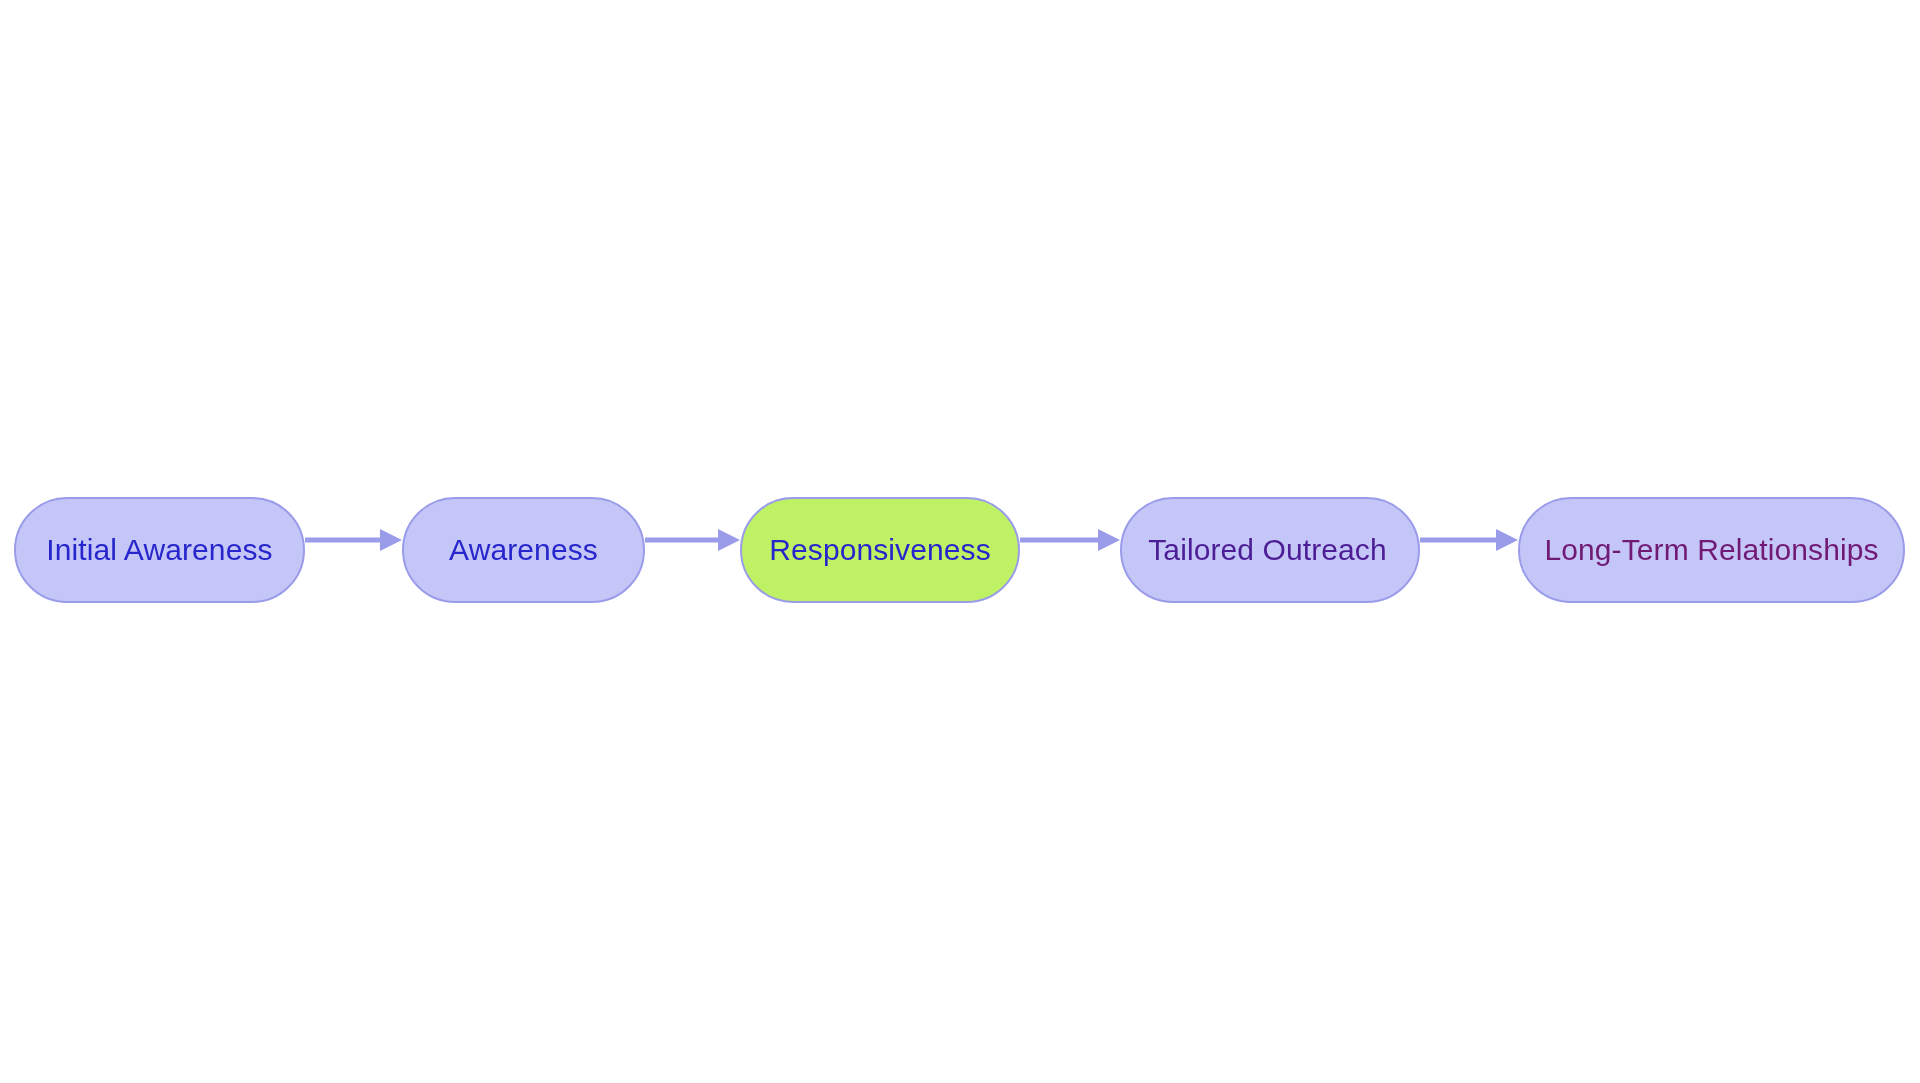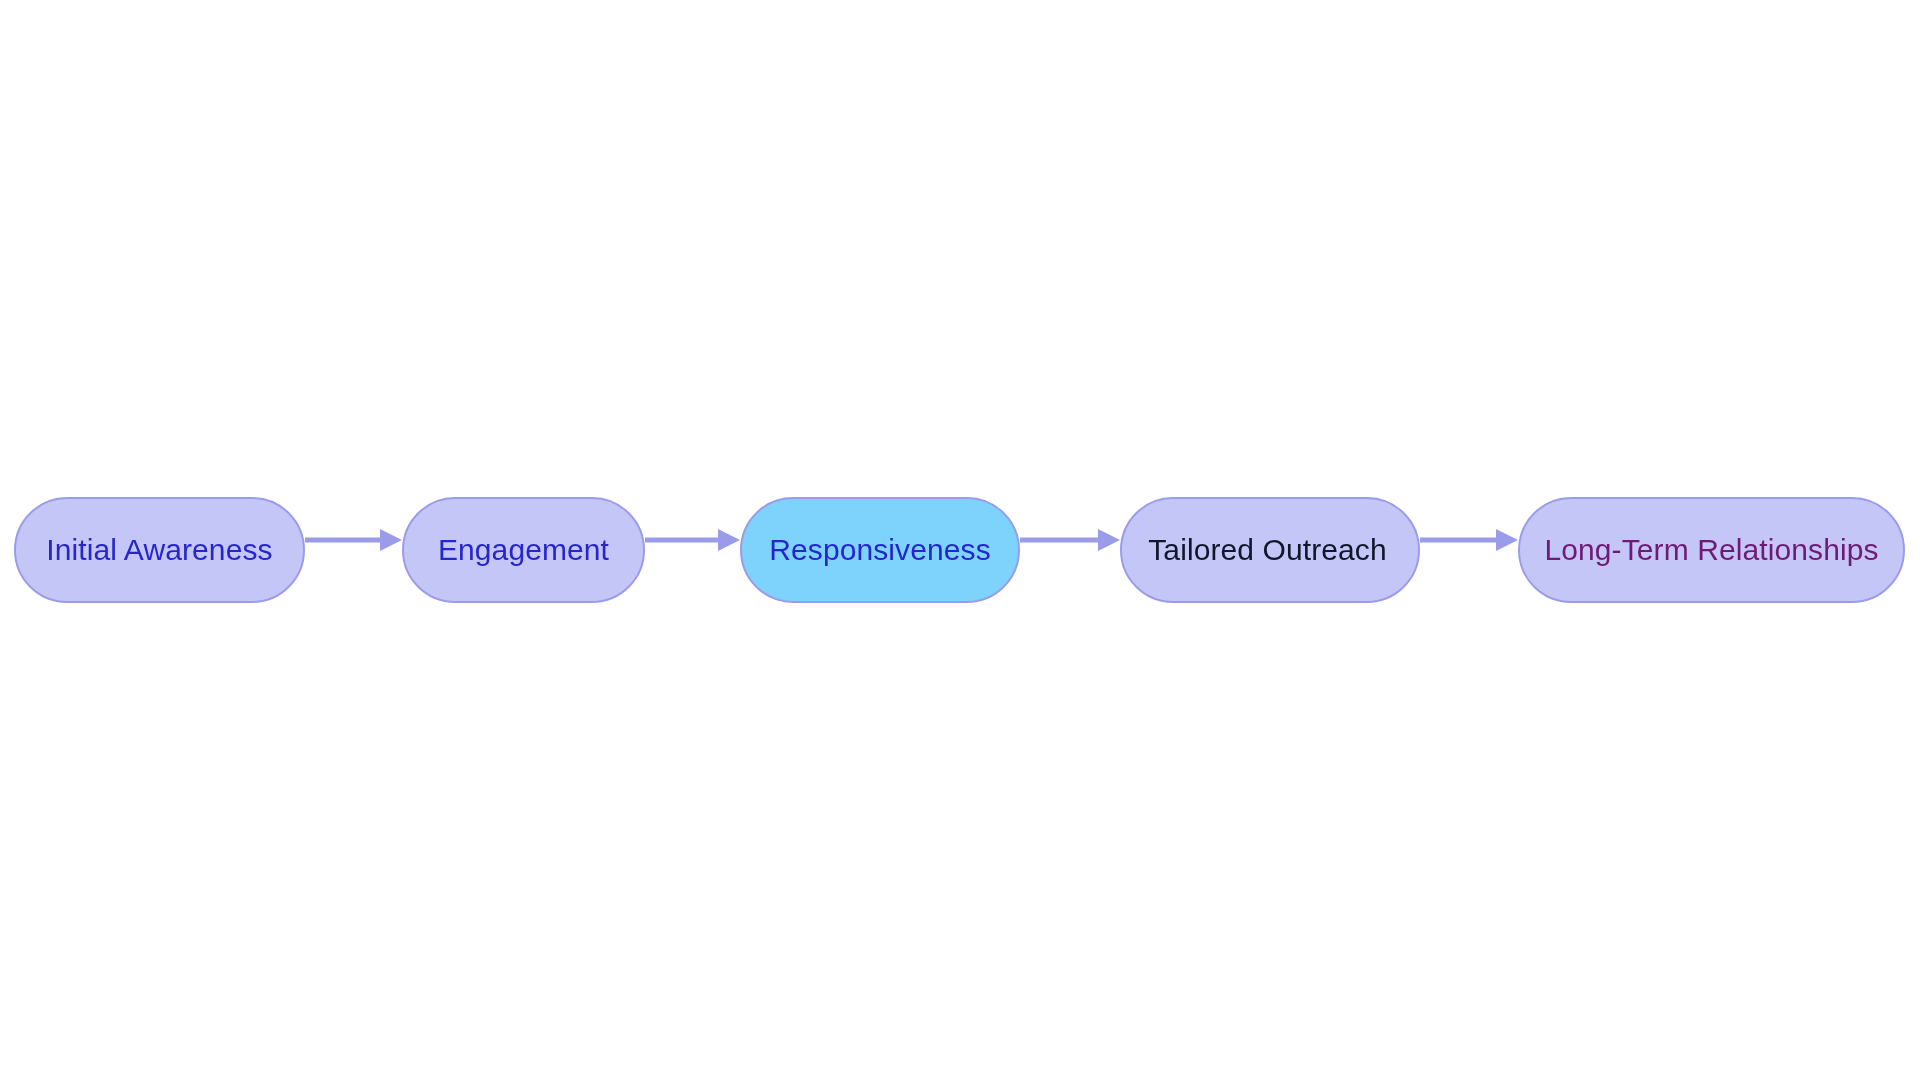--- a/index.html
+++ b/index.html
@@ -98,43 +98,43 @@
     </div>
 
     <div class="connector conn-w1">
       <svg width="97" height="24" viewBox="0 0 97 24" aria-hidden="true">
         <line x1="0" y1="12" x2="77" y2="12" stroke="#9a9cea" stroke-width="5"></line>
         <polygon points="75,1 97,12 75,23" fill="#9a9cea"></polygon>
       </svg>
     </div>
 
     <div class="node node-w2" style="background: rgb(197, 198, 248); border-color: rgb(154, 156, 234);">
-      <span class="node-label" style="color: rgb(38, 38, 204);">Engagement</span>
+      <span class="node-label" style="color: rgb(38, 38, 204);">Awareness</span>
     </div>
 
     <div class="connector conn-w2">
       <svg width="95" height="24" viewBox="0 0 95 24" aria-hidden="true">
         <line x1="0" y1="12" x2="75" y2="12" stroke="#9a9cea" stroke-width="5"></line>
         <polygon points="73,1 95,12 73,23" fill="#9a9cea"></polygon>
       </svg>
     </div>
 
-    <div class="node node-w3" style="background: #7dd3fc; border-color: rgb(154, 156, 234); align-items: center;">
+    <div class="node node-w3" style="background: #bef264; border-color: rgb(154, 156, 234); align-items: center;">
       <span class="node-label" style="color: rgb(38, 38, 204);">Responsiveness</span>
     </div>
 
     <div class="connector conn-w3">
       <svg width="100" height="24" viewBox="0 0 100 24" aria-hidden="true">
         <line x1="0" y1="12" x2="80" y2="12" stroke="#9a9cea" stroke-width="5"></line>
         <polygon points="78,1 100,12 78,23" fill="#9a9cea"></polygon>
       </svg>
     </div>
 
     <div class="node node-w4" style="background: rgb(197, 198, 248); border-color: rgb(154, 156, 234);">
-      <span class="node-label" style="color: #0f172a; padding-left: 25px;">Tailored Outreach</span>
+      <span class="node-label" style="color: #4c1d95; padding-left: 25px;">Tailored Outreach</span>
     </div>
 
     <div class="connector conn-w4">
       <svg width="98" height="24" viewBox="0 0 98 24" aria-hidden="true">
         <line x1="0" y1="12" x2="78" y2="12" stroke="#9a9cea" stroke-width="5"></line>
         <polygon points="76,1 98,12 76,23" fill="#9a9cea"></polygon>
       </svg>
     </div>
 
     <div class="node node-w5" style="background: rgb(197, 198, 248); border-color: rgb(154, 156, 234);">

